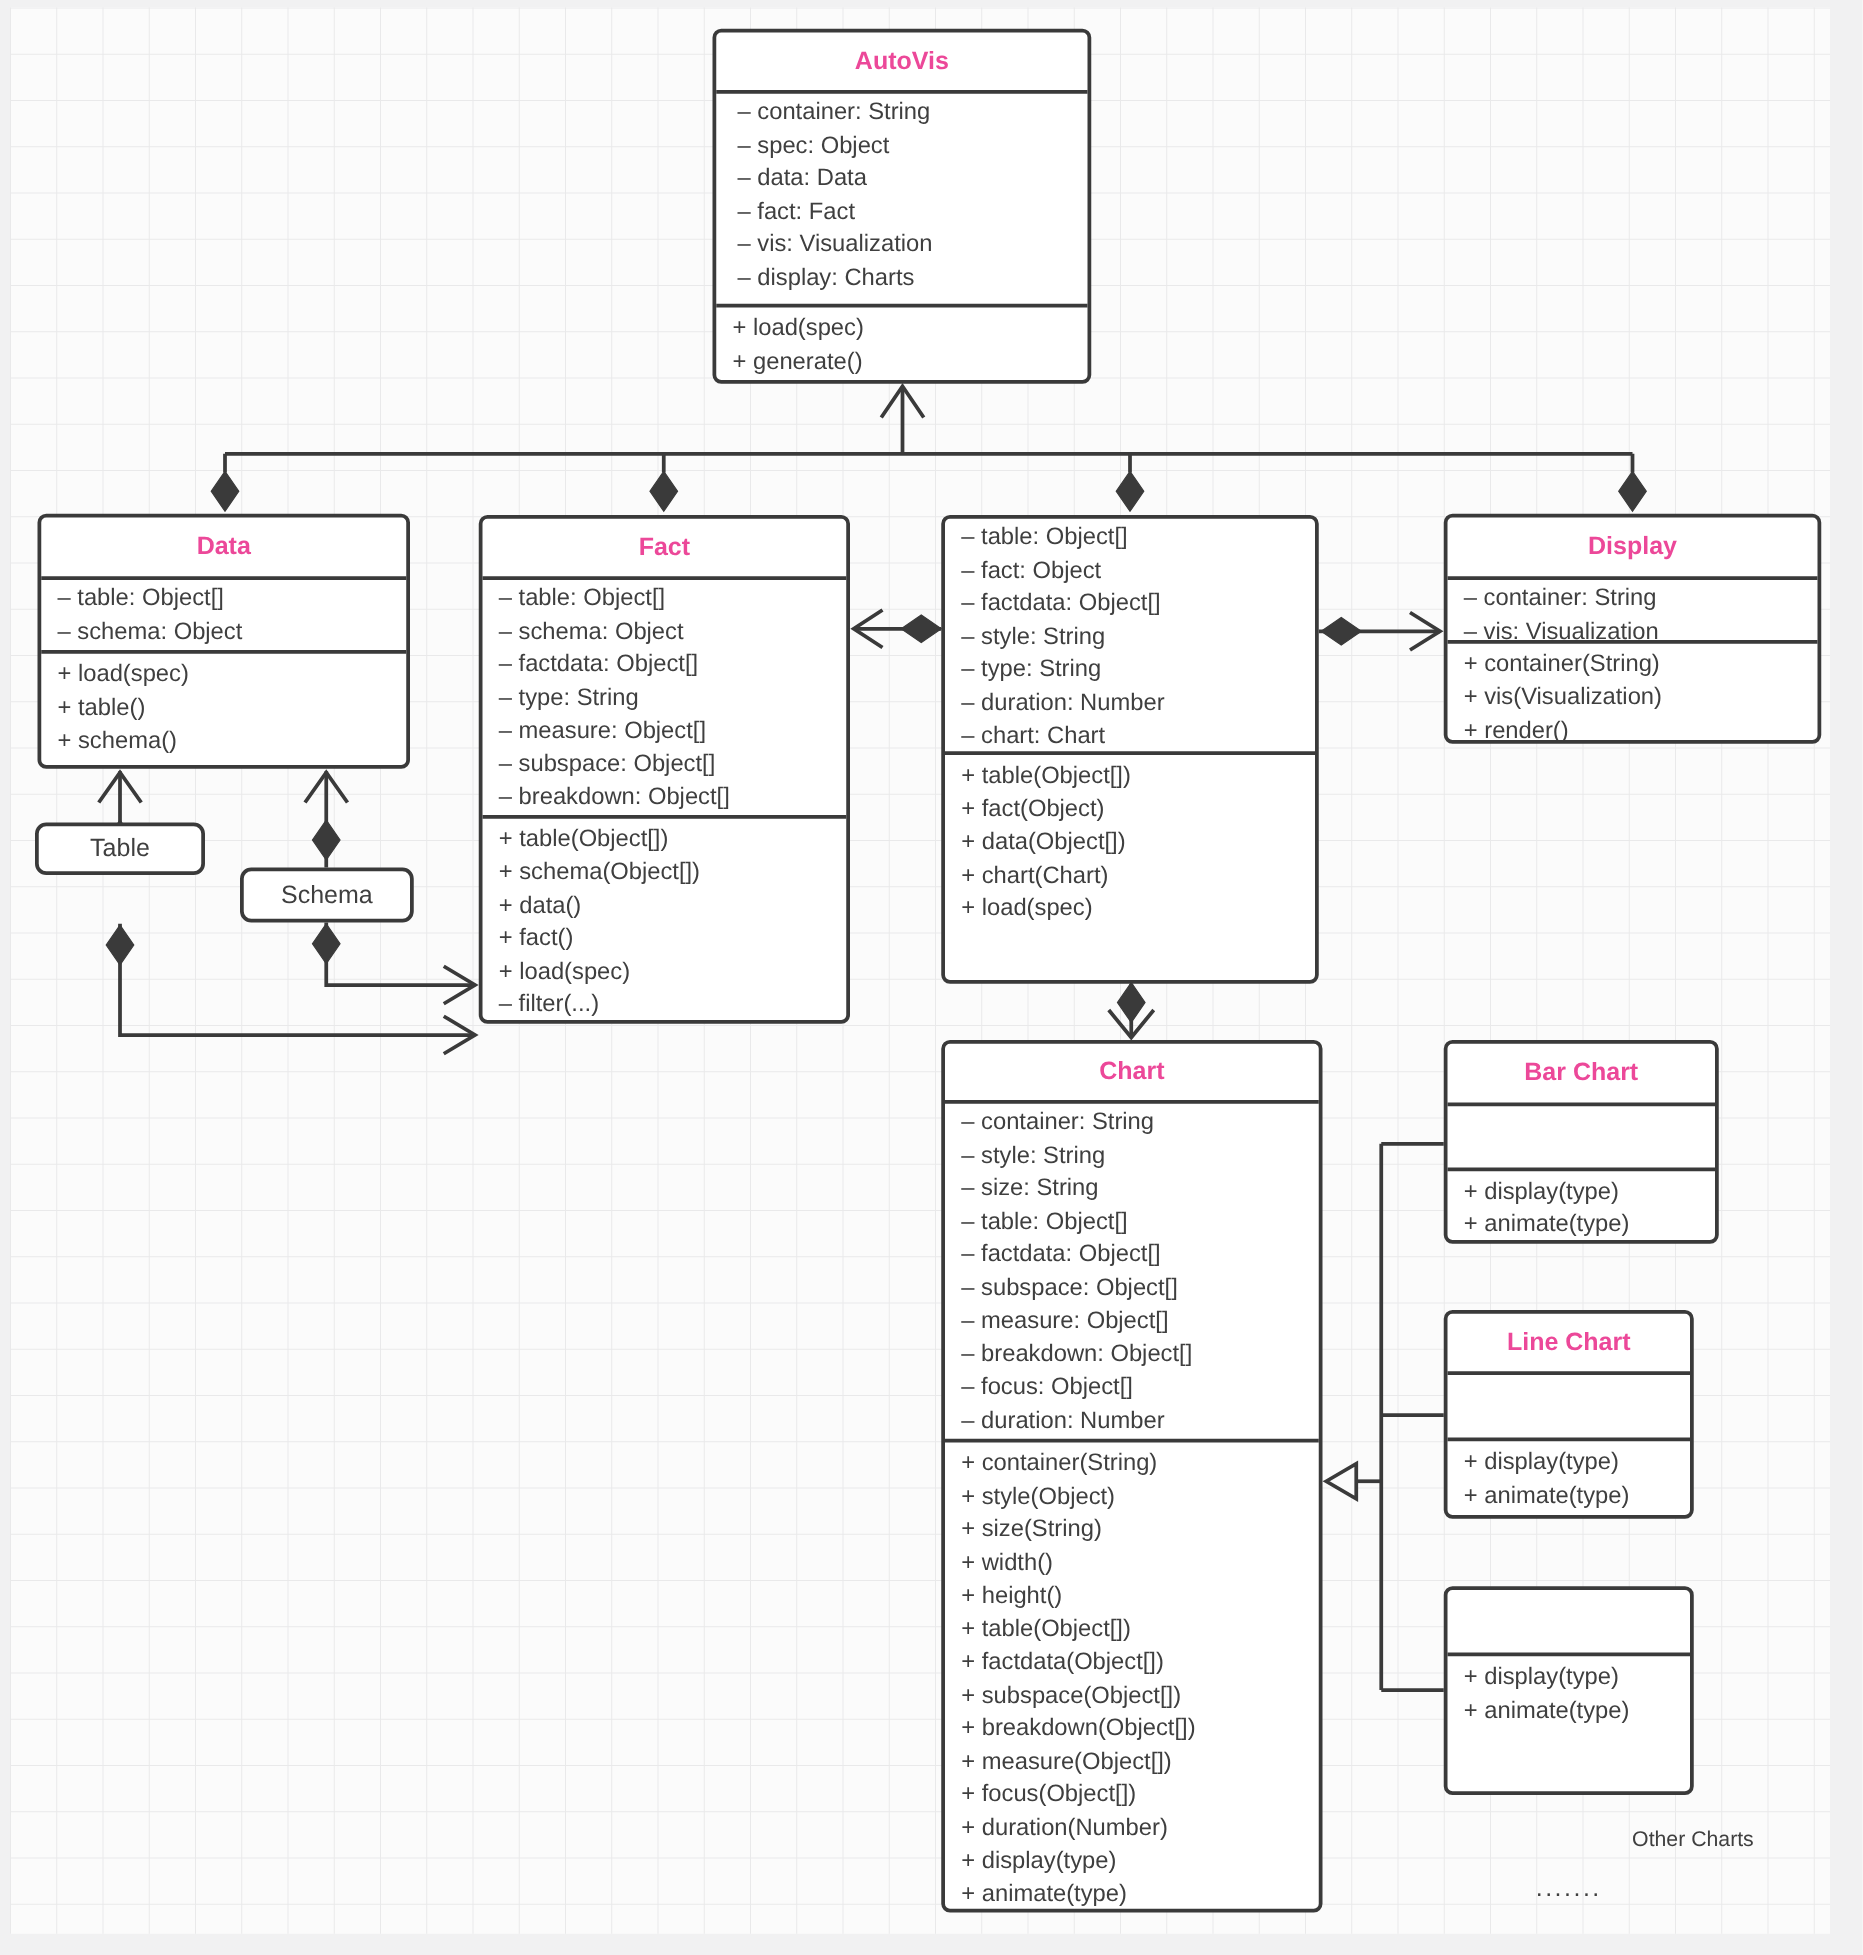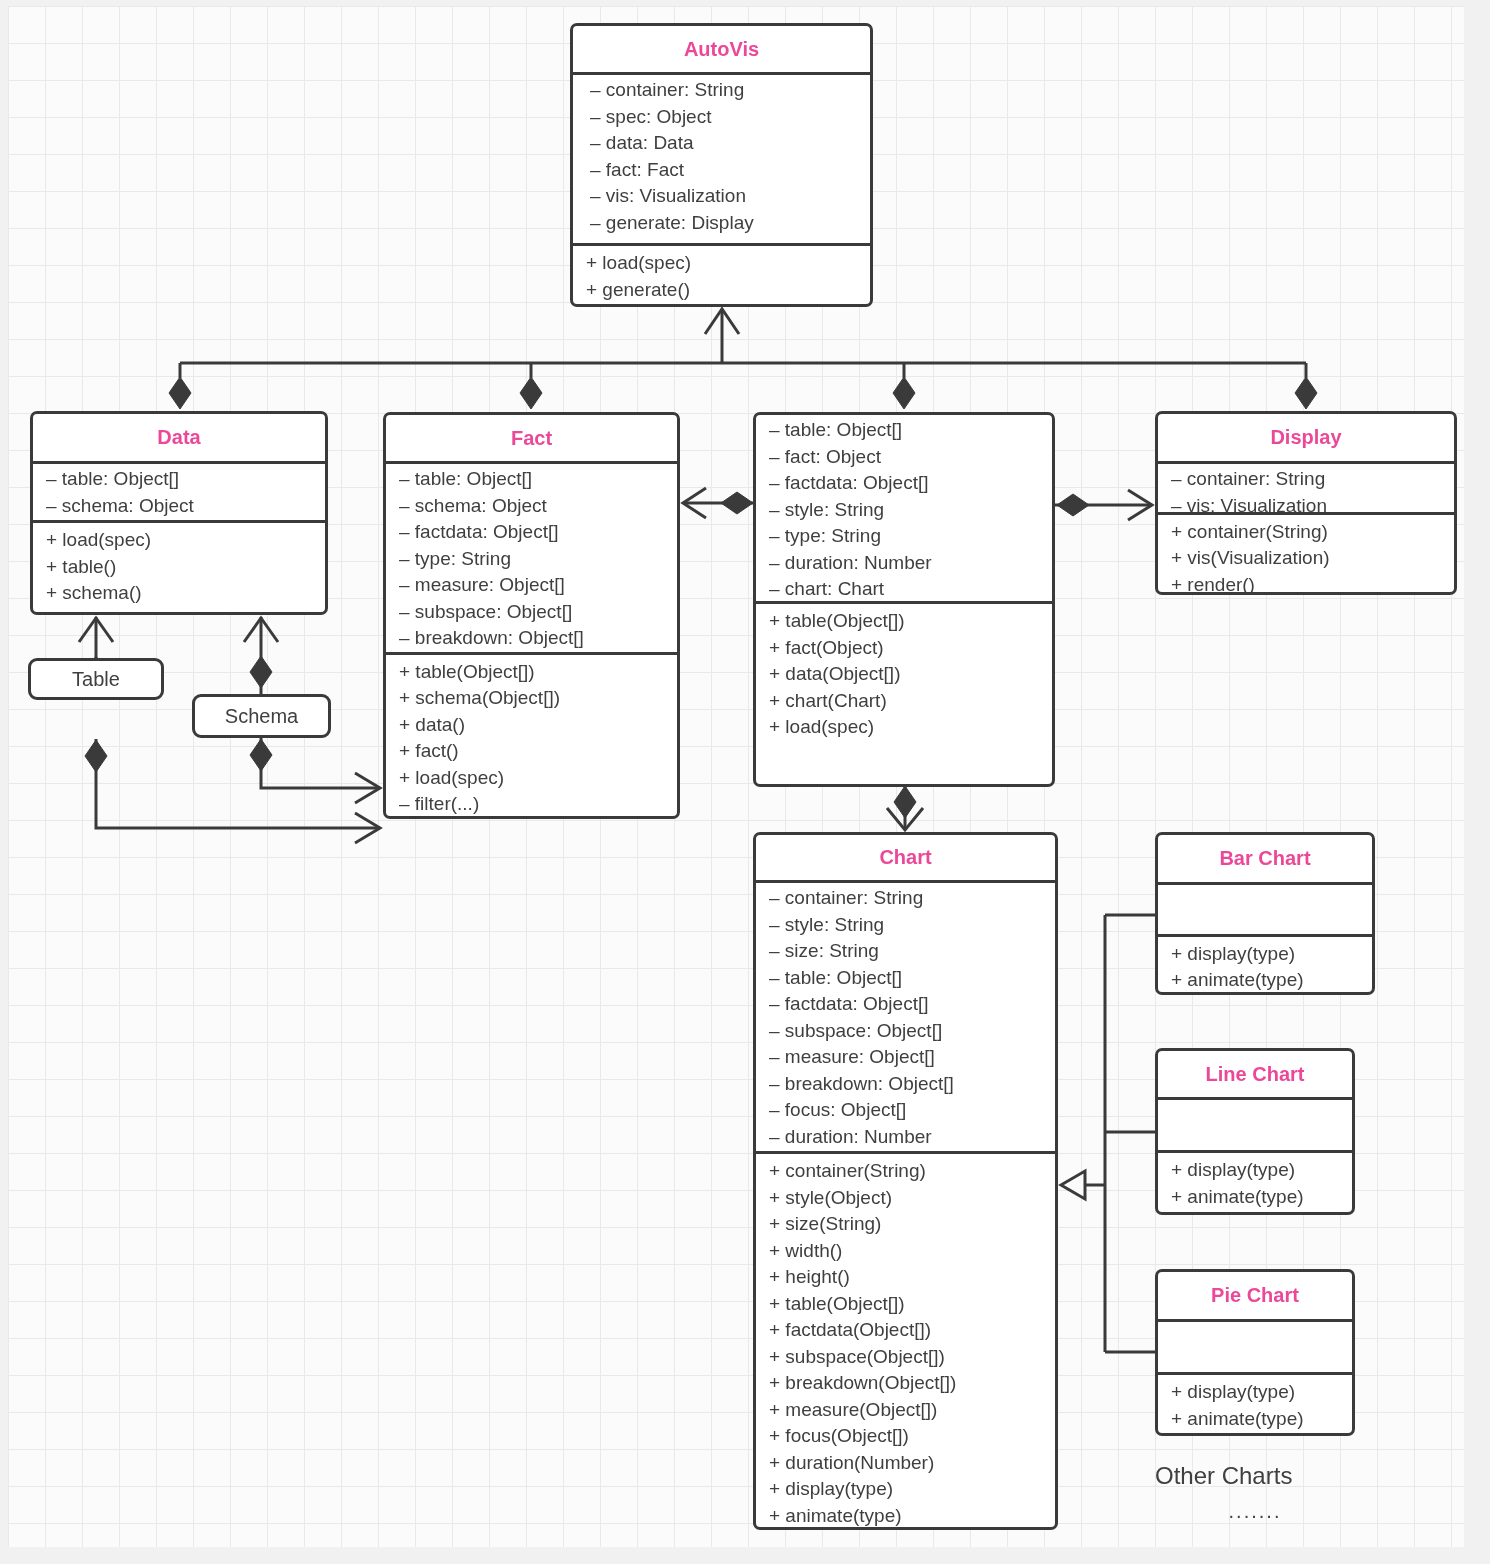--- a/index.html
+++ b/index.html
@@ -33,21 +33,21 @@
     font-size:19px;line-height:26.5px;
     padding:2px 8px 0 13px;white-space:nowrap;
   }
   .compartment.methods{border-top:3px solid #3a3a3a;padding-top:4px;flex:1 1 auto;}
   .node-box{
     position:absolute;box-sizing:border-box;
     background:#ffffff;border:3px solid #3a3a3a;border-radius:9px;
     display:flex;align-items:center;justify-content:center;
     font-size:20px;color:#3f3f3f;
   }
-  .float-label{position:absolute;font-size:24px;color:#3f3f3f;text-align:left;}
+  .float-label{position:absolute;font-size:17px;color:#3f3f3f;text-align:right;margin-left:48px;}
   .float-dots{position:absolute;font-size:20px;color:#3f3f3f;text-align:center;letter-spacing:2px;}
   .stroke{stroke:#3a3a3a;stroke-width:3;fill:none;}
   .diamond{fill:#3a3a3a;stroke:#3a3a3a;stroke-width:1;}
   .hollow{fill:#fbfbfb;stroke:#3a3a3a;stroke-width:3;stroke-linejoin:miter;}
 </style>
 </head>
 <body>
 
 <div id="canvas"></div>
 
@@ -128,21 +128,21 @@
 </svg>
 
 <div class="class-box" style="left:570px;top:23px;width:303px;height:284px;">
   <div class="class-title" style="height:49px;">AutoVis</div>
   <div class="compartment" style="height:168px;padding-left:17px;">
       <div class="member-line">– container: String</div>
       <div class="member-line">– spec: Object</div>
       <div class="member-line">– data: Data</div>
       <div class="member-line">– fact: Fact</div>
       <div class="member-line">– vis: Visualization</div>
-      <div class="member-line">– generate: Display</div>
+      <div class="member-line">– display: Charts</div>
     </div>
   <div class="compartment methods">
       <div class="member-line">+ load(spec)</div>
       <div class="member-line">+ generate()</div>
     </div>
 </div>
 
 <div class="class-box" style="left:30px;top:411px;width:298px;height:204px;">
   <div class="class-title" style="height:50px;">Data</div>
   <div class="compartment" style="height:56px;">
@@ -255,21 +255,20 @@
 <div class="class-box" style="left:1155px;top:1048px;width:200px;height:167px;">
   <div class="class-title" style="height:49px;">Line Chart</div>
   <div class="compartment" style="height:50px;"></div>
   <div class="compartment methods">
       <div class="member-line">+ display(type)</div>
       <div class="member-line">+ animate(type)</div>
     </div>
 </div>
 
 <div class="class-box" style="left:1155px;top:1269px;width:200px;height:167px;">
-  <div class="class-title" style="height:50px;">Pie Chart</div>
   <div class="compartment" style="height:50px;"></div>
   <div class="compartment methods">
       <div class="member-line">+ display(type)</div>
       <div class="member-line">+ animate(type)</div>
     </div>
 </div>
 
 <div class="node-box" style="left:28px;top:658px;width:136px;height:42px;">
   <span>Table</span>
 </div>

